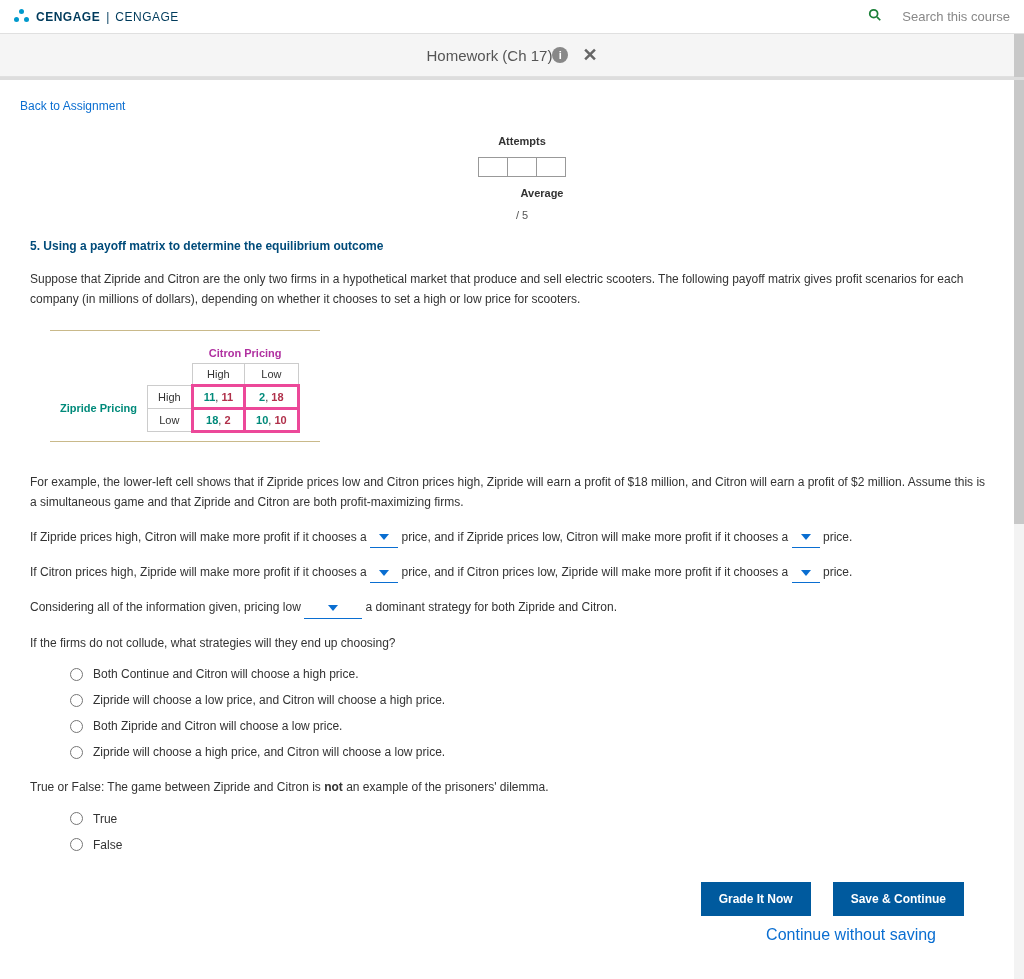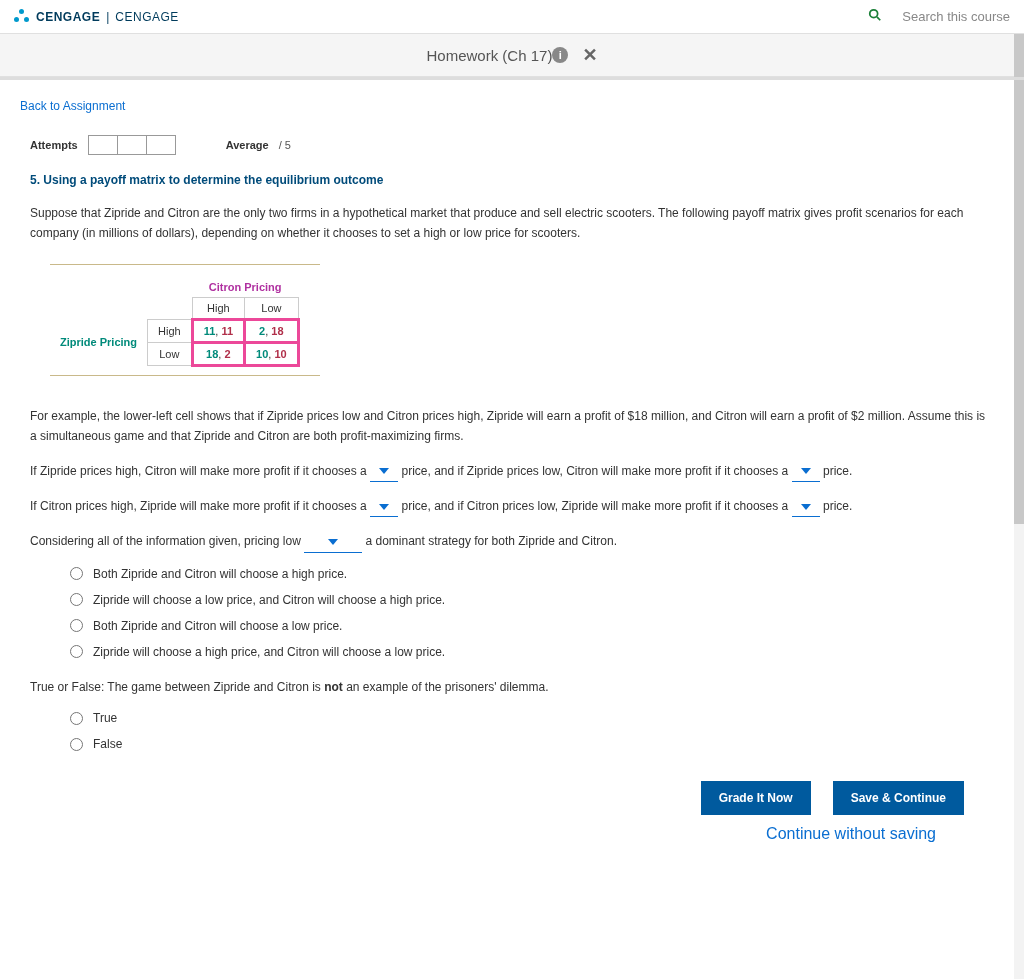--- a/index.html
+++ b/index.html
@@ -48,21 +48,21 @@
     align-items:center; justify-content:center;
   }
   .close-icon { font-size:18px; color:#666; font-weight:bold; cursor:pointer; }
   
   .content { padding: 14px 20px 30px 20px; position:relative; }
   .content::before {
     content:""; position:absolute; top:0; left:0; right:0; height:3px;
     background:#ddd;
   }
   .back-link { color:#0a6ed1; font-size:12px; margin: 8px 0 18px 0; display:inline-block; }
-  .attempts-row { display:flex; align-items:center; gap:10px; margin: 4px 0 18px 10px; }
+  .attempts-row { display:flex; align-items:center; gap:10px; margin: 4px 0 18px 20px; flex-direction: column; }
   .attempts-label { font-weight:bold; font-size:11px; }
   .attempt-boxes { display:flex; }
   .attempt-box { width:30px; height:20px; border:1px solid #999; margin-left:-1px; }
   .attempt-box:first-child { margin-left:0; }
   .avg-label { font-weight:bold; font-size:11px; margin-left:40px; }
   .avg-denom { font-size:11px; color:#555; }
   .q-title { color:#004b7a; font-weight:bold; font-size:12px; margin: 0 0 16px 10px; }
   .para { font-size:12px; line-height:1.7; color:#333; margin: 0 10px 14px 10px; }
   
   .payoff-wrap { margin: 20px 0 30px 30px; }
@@ -210,25 +210,26 @@
     <span class="dd"><span class="tri"></span></span>
     <span> price.</span>
   </p>
 
   <p class="para">
     <span>Considering all of the information given, pricing low </span>
     <span class="dd wide"><span class="tri"></span></span>
     <span> a dominant strategy for both Zipride and Citron.</span>
   </p>
 
+  <p class="para">If the firms do not collude, what strategies will they end up choosing?</p>
 
   <div class="options">
     <label class="option-row">
         <input type="radio" name="strat" style="">
-        <span>Both Zipride and Citron will choose a high price.</span>
+        <span>Both Continue and Citron will choose a high price.</span>
       </label>
     <label class="option-row">
         <input type="radio" name="strat" style="">
         <span>Zipride will choose a low price, and Citron will choose a high price.</span>
       </label>
     <label class="option-row">
         <input type="radio" name="strat" style="">
         <span>Both Zipride and Citron will choose a low price.</span>
       </label>
     <label class="option-row">

